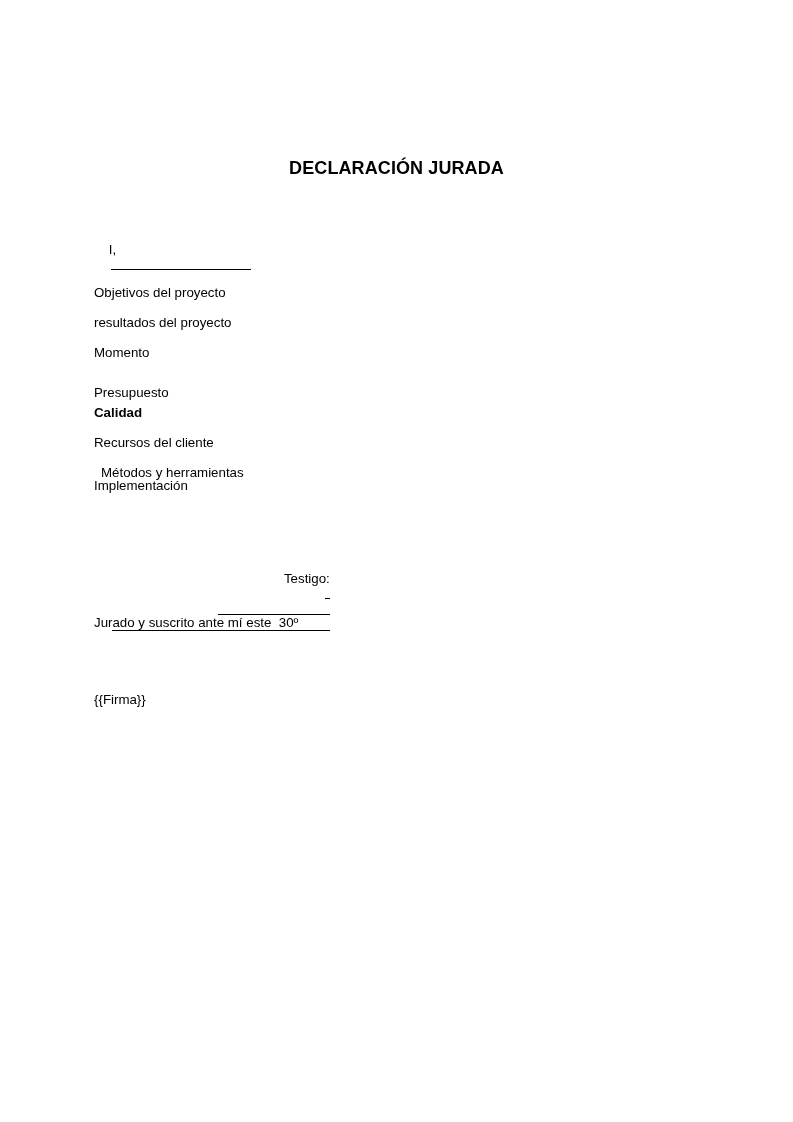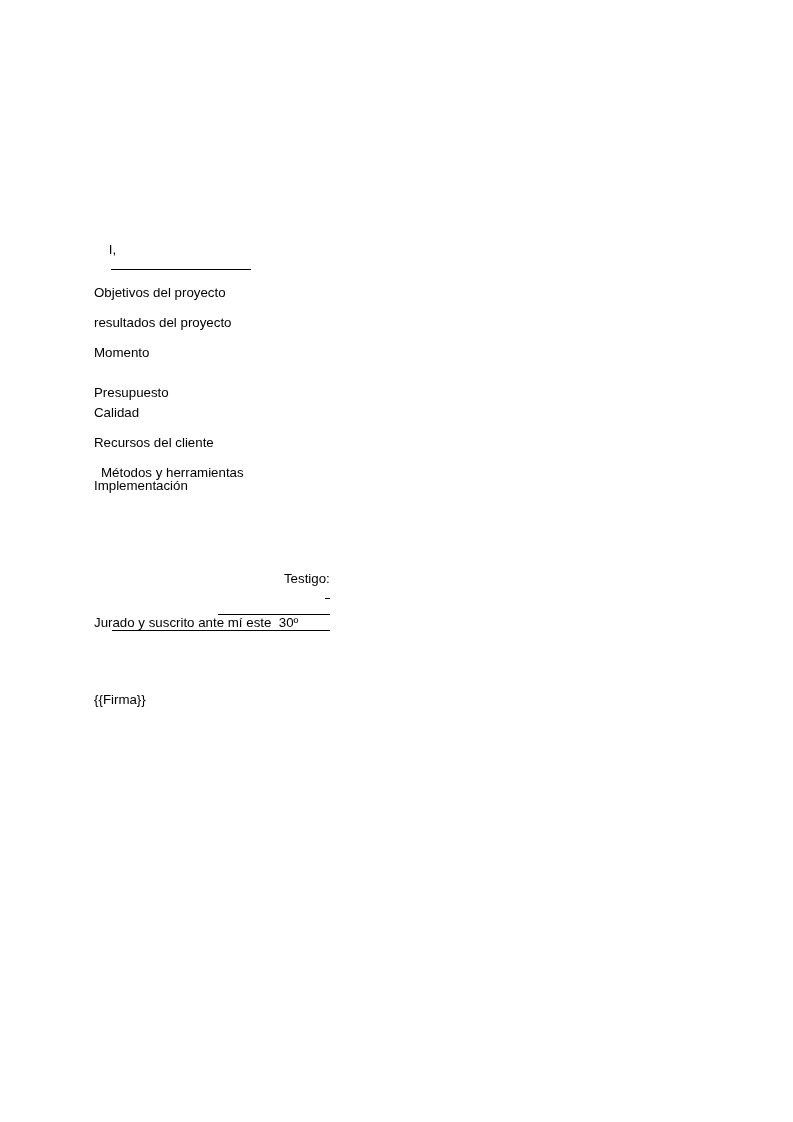--- a/index.html
+++ b/index.html
@@ -46,31 +46,32 @@
       border-bottom: 1px solid #000;
       height: 11px;
       vertical-align: baseline;
     }
   </style>
 </head>
 <body>
 
 <div class="page">
 
+  <div class="title">DECLARACIÓN JURADA</div>
 
   <div class="line" style="top:226px;">
     <span>I,</span>
     <span class="uline" style="width:140px; margin-left:2px;"></span>
   </div>
 
   <div class="line" style="top:285px;">Objetivos del proyecto</div>
   <div class="line" style="top:315px;text-align:center;">resultados del proyecto</div>
   <div class="line" style="top:345px;">Momento</div>
   <div class="line" style="top:385px;">Presupuesto</div>
-  <div class="line" style="top:405px;">Calidad</div>
+  <div class="line" style="top:405px;font-weight:bold;">Calidad</div>
   <div class="line" style="top:435px;">Recursos del cliente</div>
   <div class="line" style="top:465px;margin-left:7px;">Métodos y herramientas</div>
   <div class="line" style="top:478px;">Implementación</div>
 
   <div class="line" style="top:555px;text-align:right;">
     <span>Testigo:</span>
     <span class="uline" style="width:5px; margin-left:2px;"></span>
     <span class="uline" style="width:112px; margin-left:2px;"></span>
     <span class="uline" style="width:218px; margin-left:3px;"></span>
   </div>

